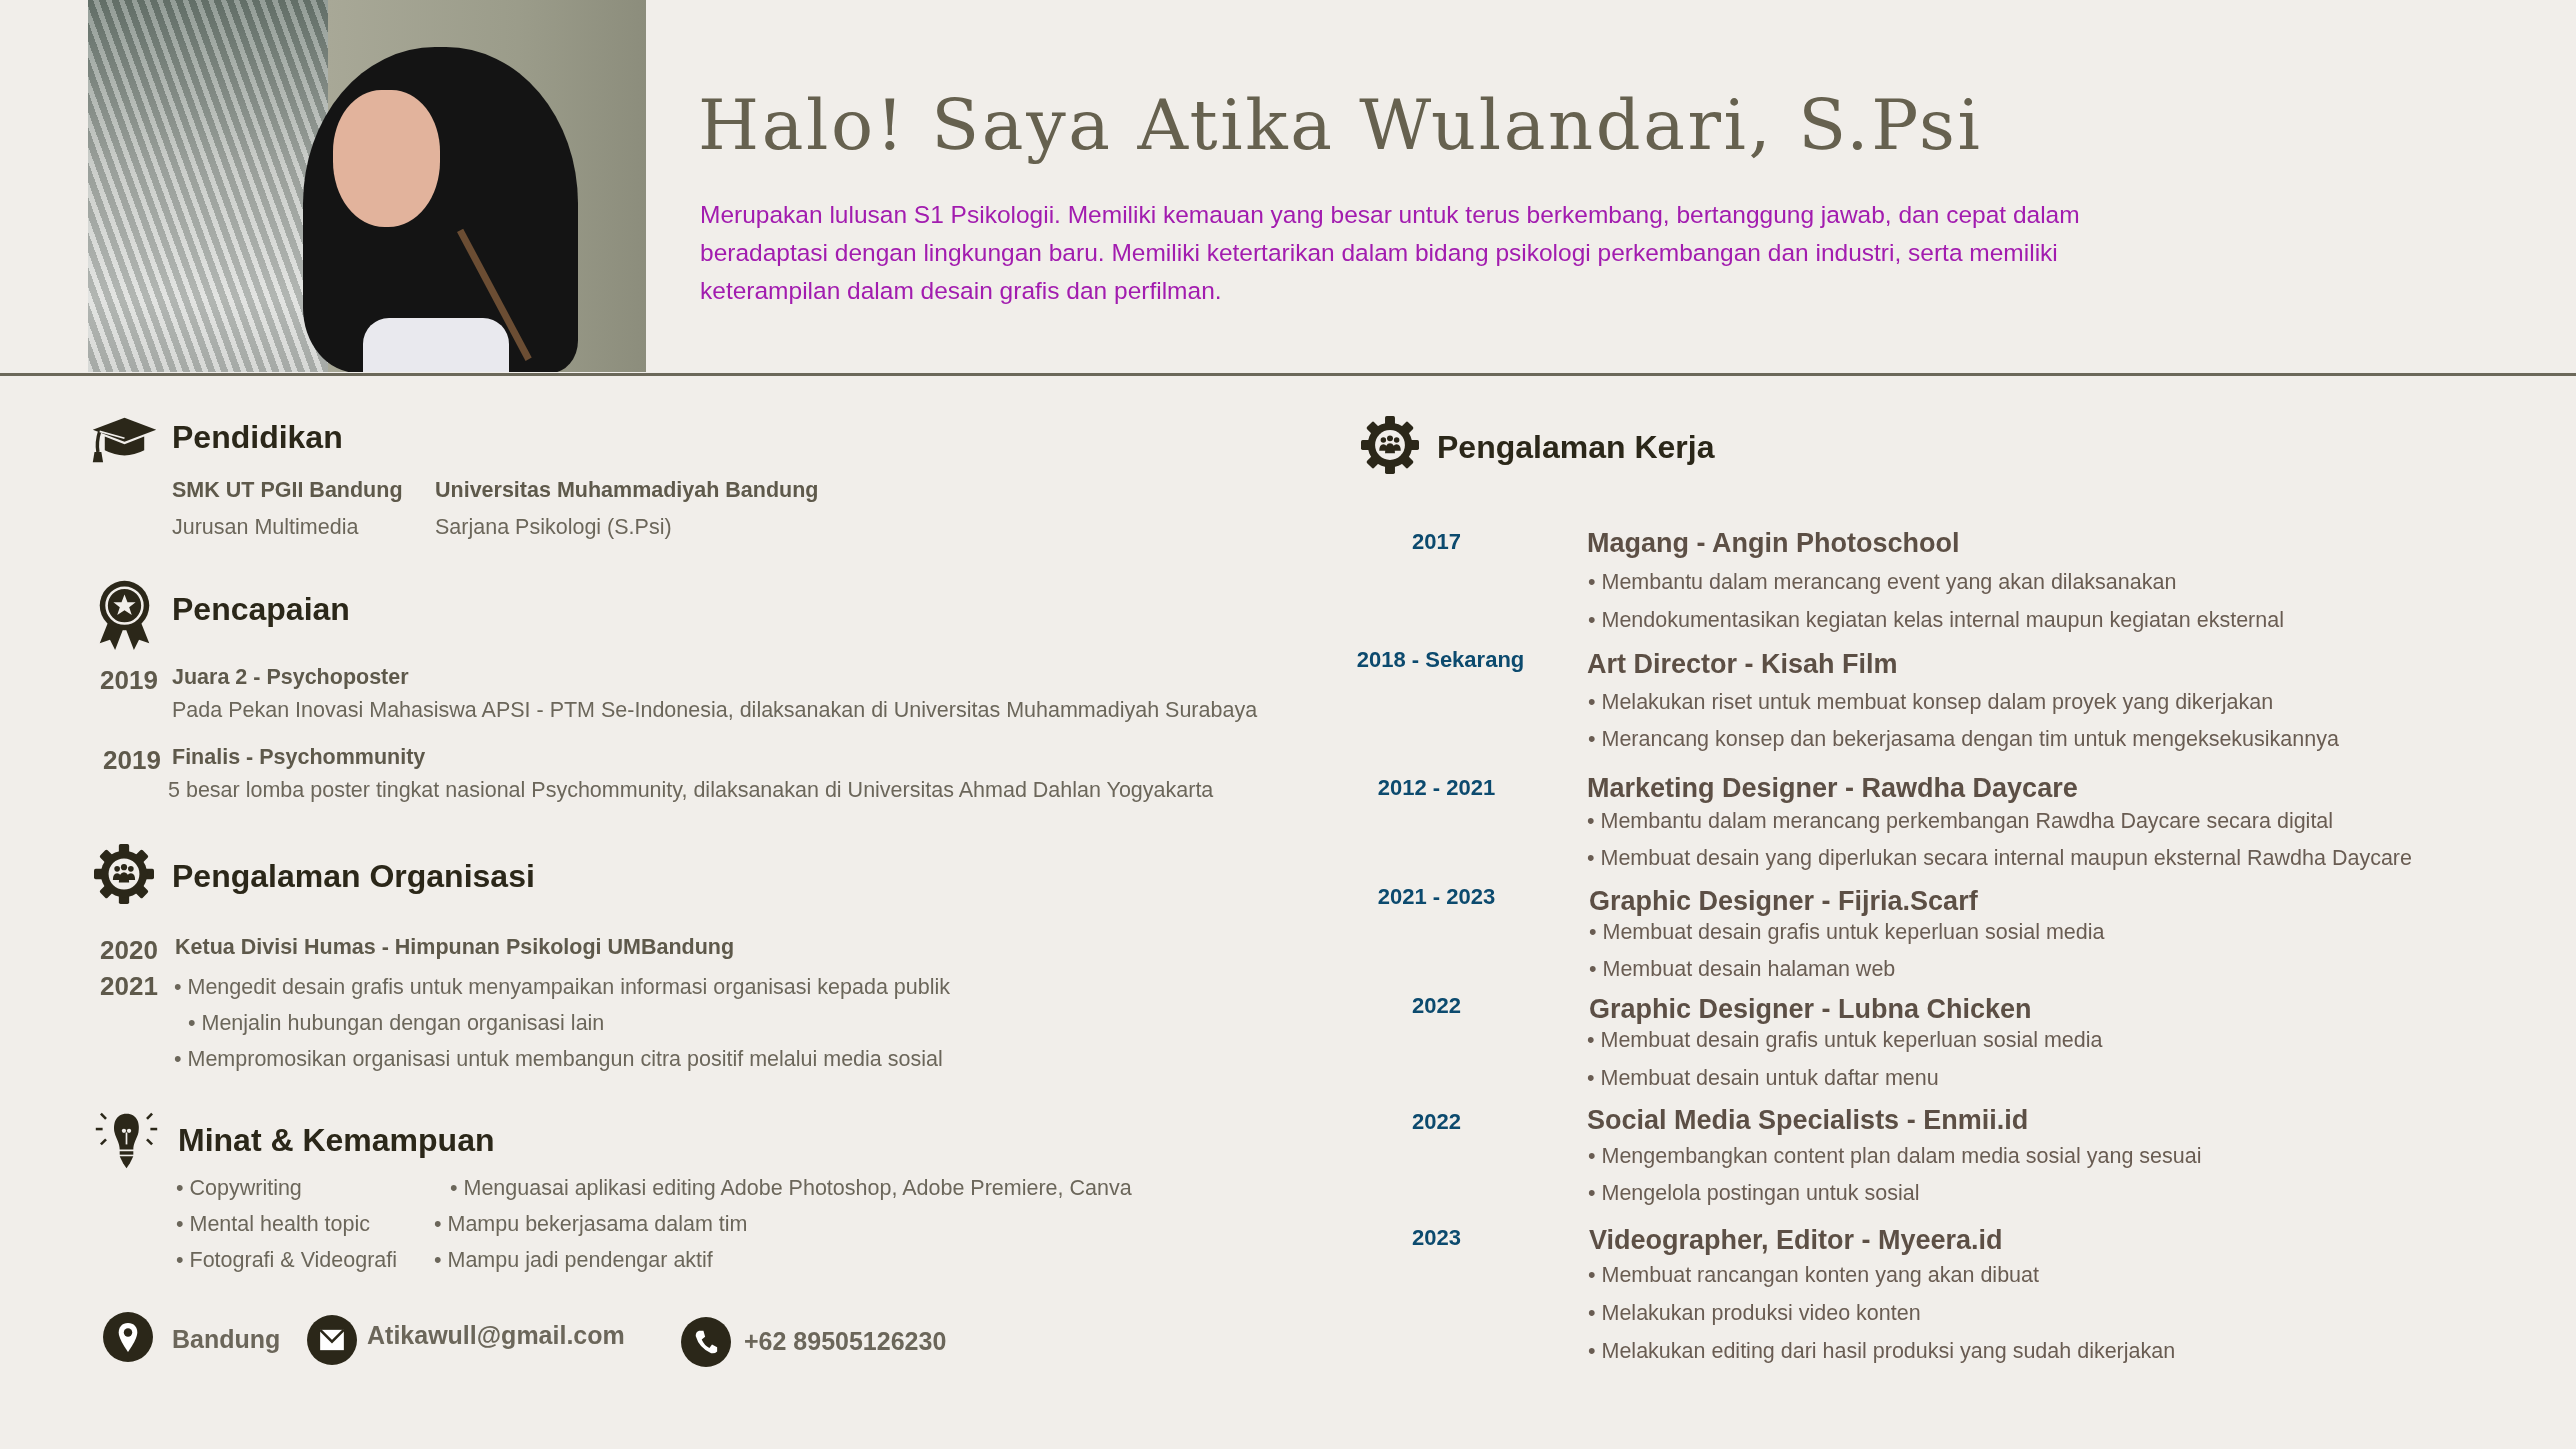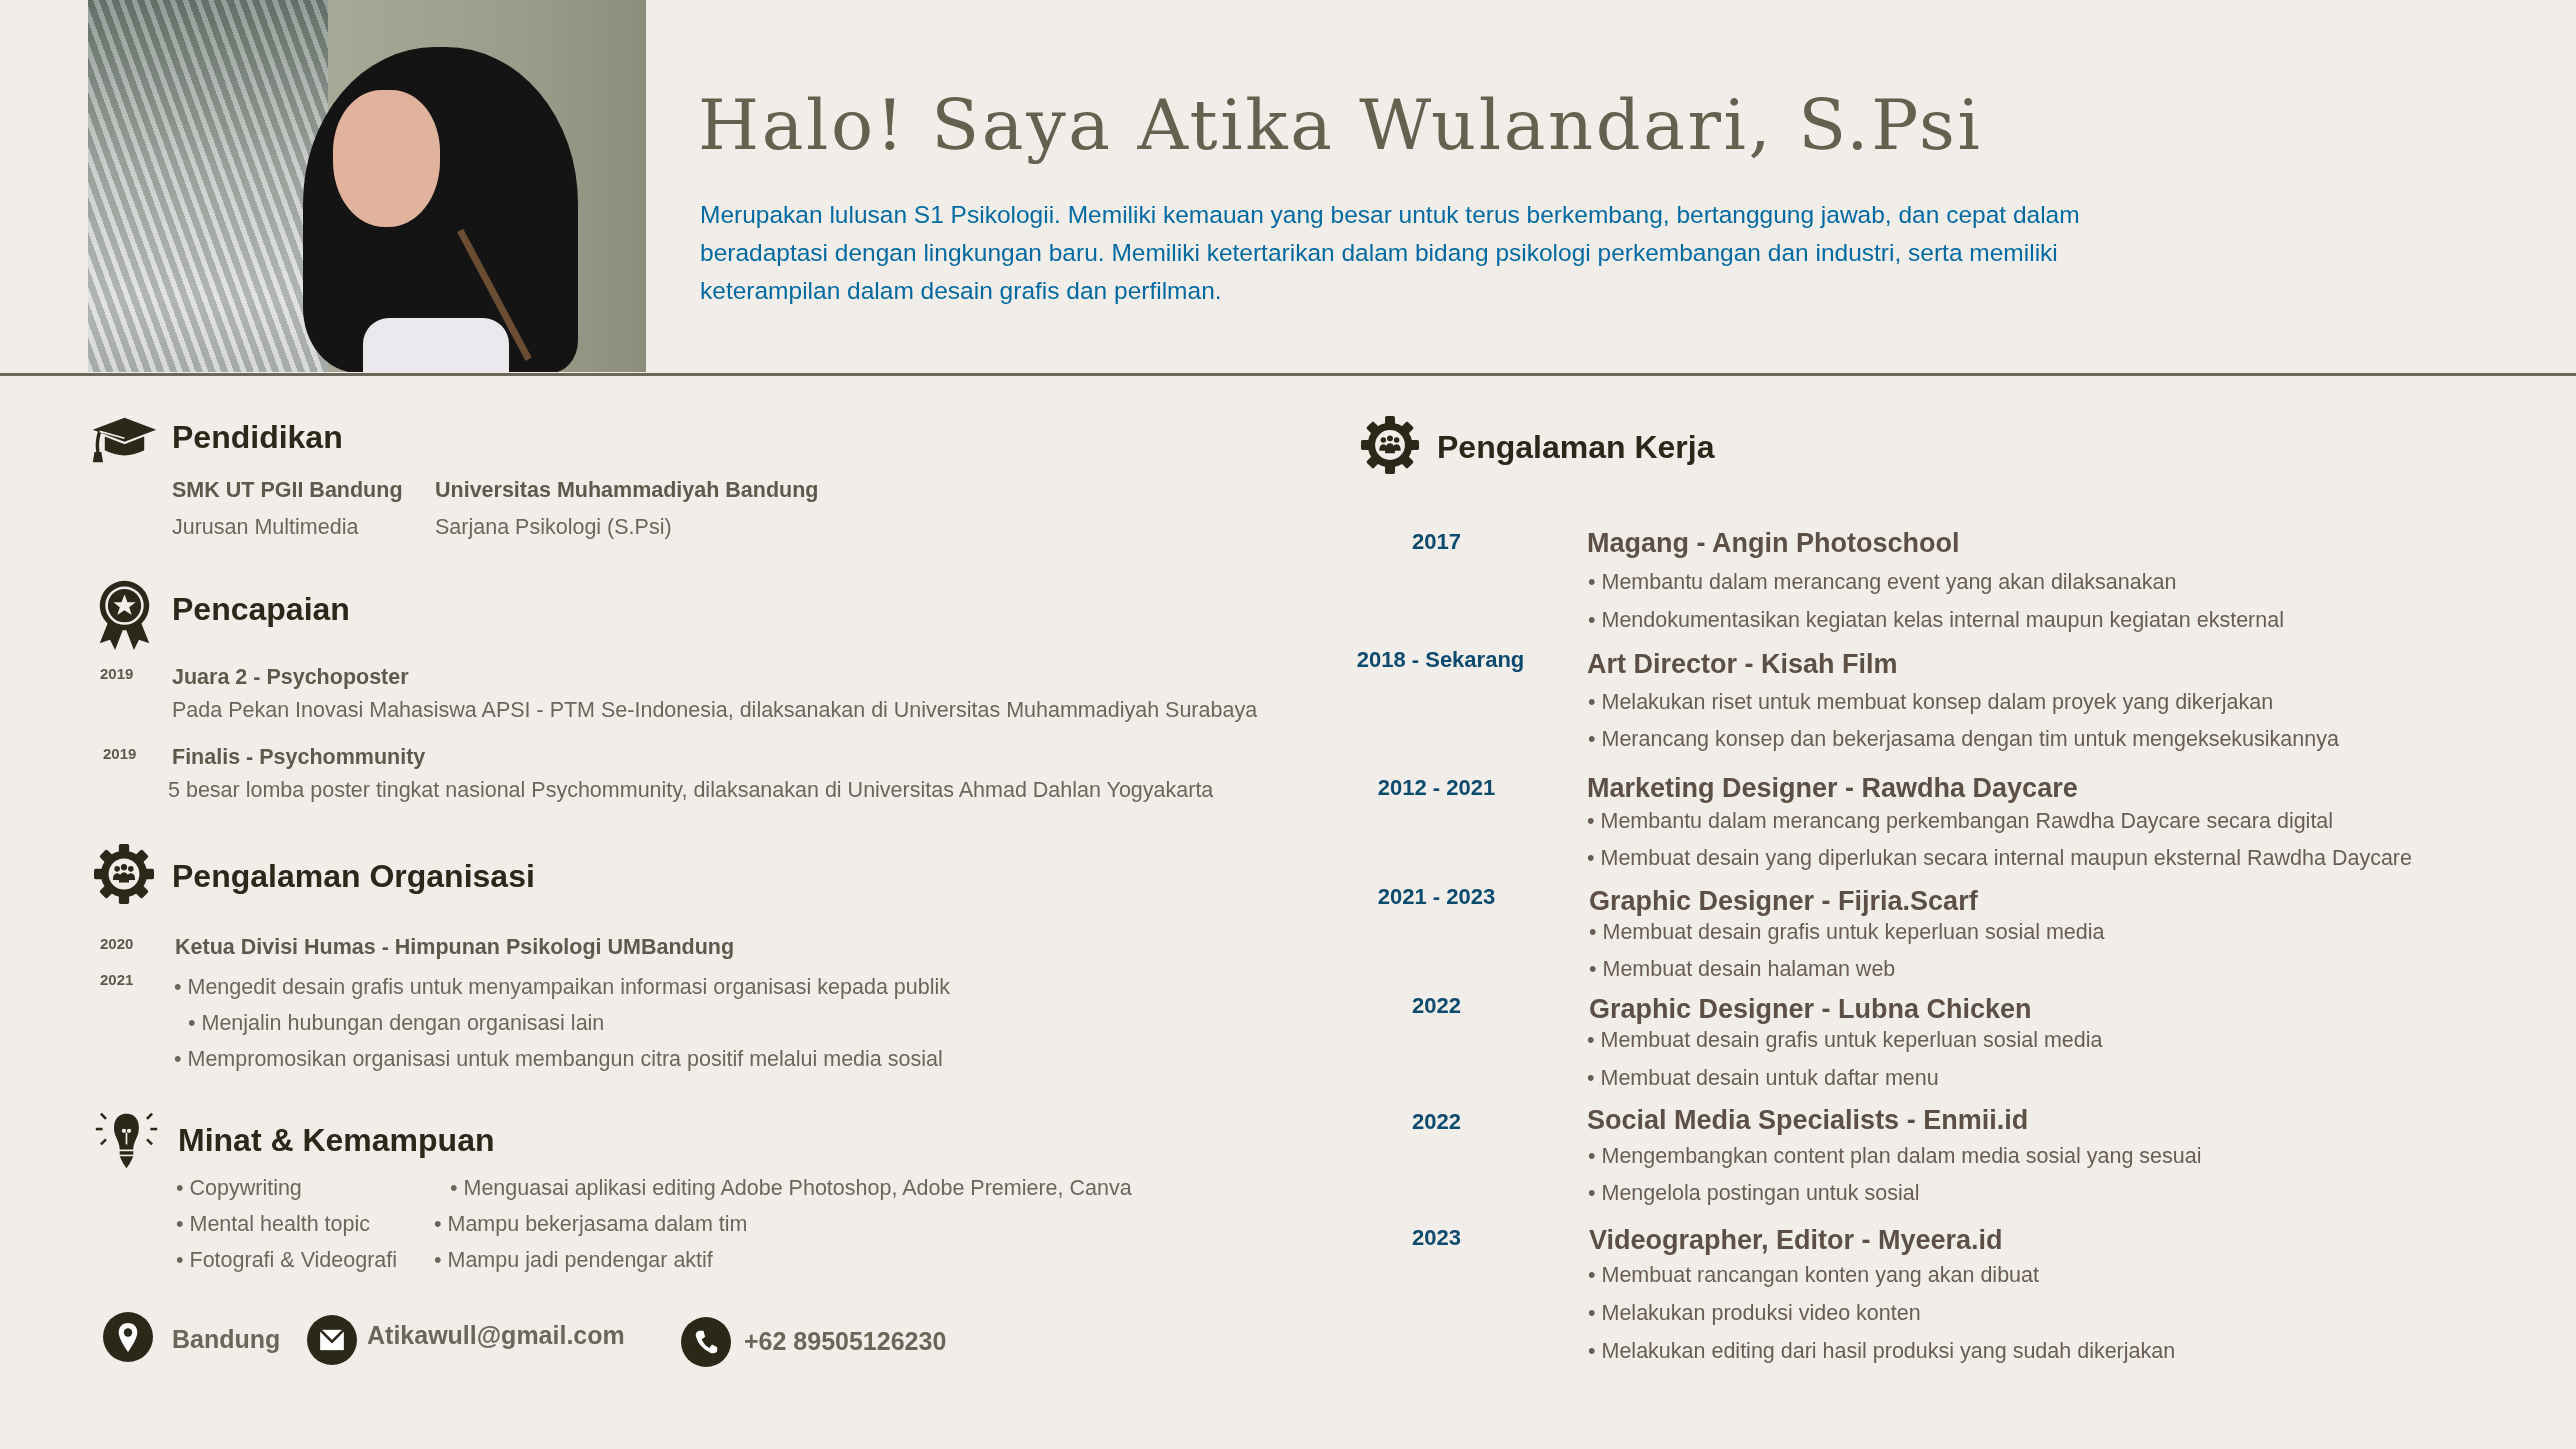--- a/index.html
+++ b/index.html
@@ -49,29 +49,29 @@
 
   
   .headline {
     left: 698px; top: 84px;
     font-family: "DejaVu Serif", "Liberation Serif", serif;
     font-size: 70px; letter-spacing: 2.6px; color: #66614f; font-weight: normal;
     white-space: nowrap;
   }
   .summary {
     left: 700px; top: 196px; width: 1425px;
-    font-size: 24.5px; line-height: 38px; color: #0369a1;
+    font-size: 24.5px; line-height: 38px; color: #a21caf;
   }
   .sec-title {
     font-size: 32px; font-weight: bold; color: #2b2719; white-space: nowrap;
   }
 
   .b { font-weight: bold; color: #5e594b; font-size: 21.5px; white-space: nowrap; }
   .t { color: #6b665a; font-size: 21.5px; white-space: nowrap; }
-  .year { font-weight: bold; color: #5e594b; font-size: 15px; white-space: nowrap; }
+  .year { font-weight: bold; color: #5e594b; font-size: 26px; white-space: nowrap; }
 
   
   .rdate { font-weight: bold; color: #0c4a6e; font-size: 22px; width: 197px; text-align: center; white-space: nowrap; }
   .rtitle { font-weight: bold; color: #5c4f45; font-size: 27px; white-space: nowrap; }
   .rbul { color: #695c52; font-size: 21.5px; white-space: nowrap; }
 
   .contact-icon {
     width: 50px; height: 50px; border-radius: 50%; background: #2b2719;
     display: flex; align-items: center; justify-content: center;
   }

